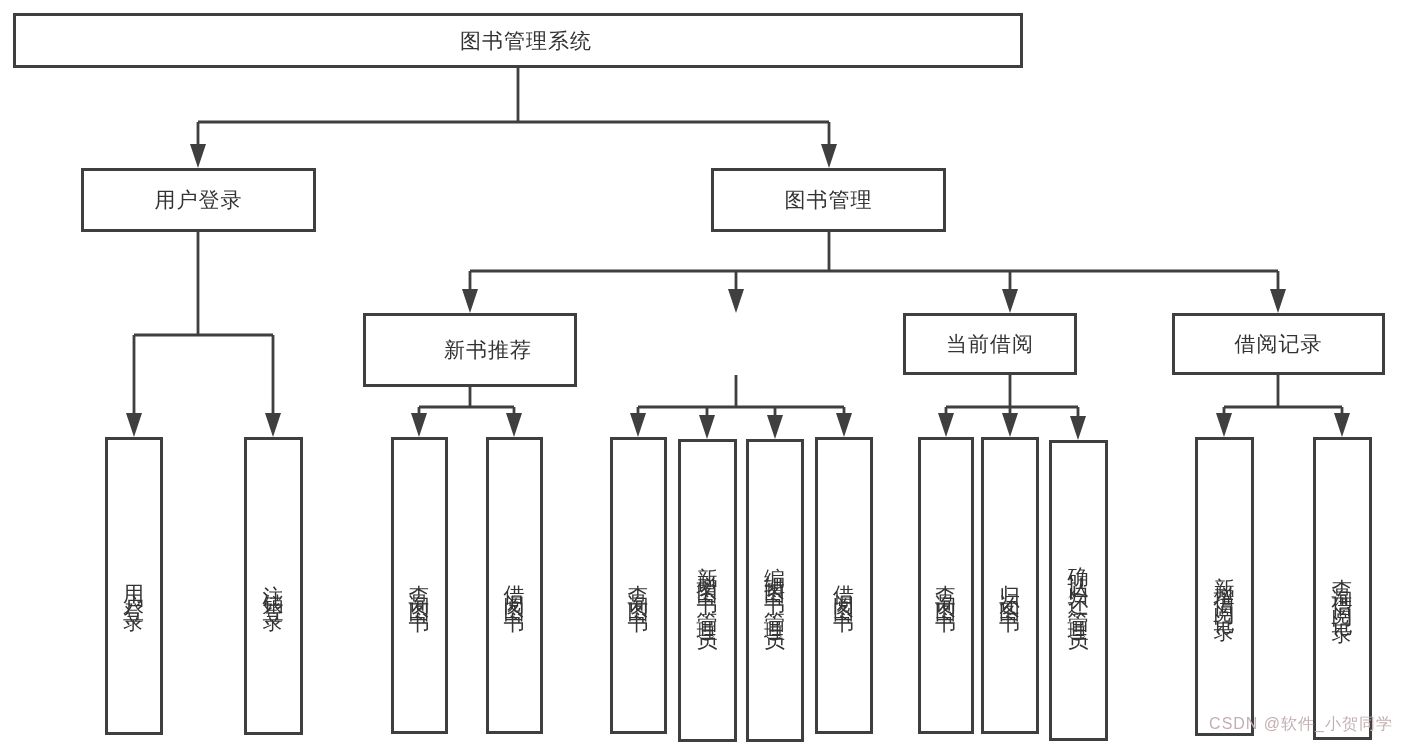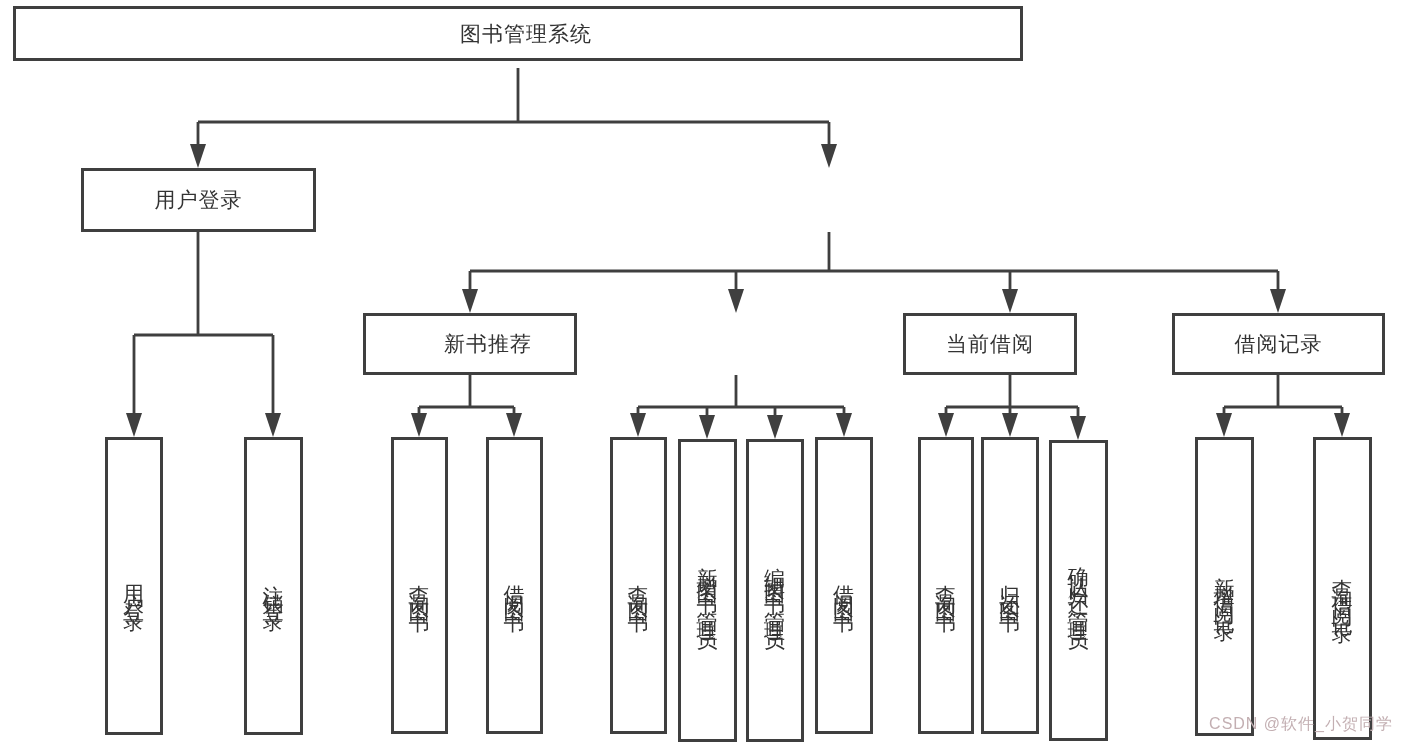--- a/index.html
+++ b/index.html
@@ -68,25 +68,26 @@
       <polygon points="767,415 783,415 775,439"></polygon>
       <polygon points="836,413 852,413 844,437"></polygon>
       <polygon points="938,413 954,413 946,437"></polygon>
       <polygon points="1002,413 1018,413 1010,437"></polygon>
       <polygon points="1070,416 1086,416 1078,440"></polygon>
       <polygon points="1216,413 1232,413 1224,437"></polygon>
       <polygon points="1334,413 1350,413 1342,437"></polygon>
     </g>
   </svg>
 
-  <div class="node" style="left:13px;top:6px;width:1010px;height:55px;padding-left:16px;">图书管理系统</div>
+  <div class="node" style="left:13px;top:13px;width:1010px;height:55px;padding-left:16px;">图书管理系统</div>
 
   <div class="node" style="left:81px;top:168px;width:235px;height:64px;">用户登录</div>
+  <div class="node" style="left:711px;top:168px;width:235px;height:64px;">图书管理</div>
 
-  <div class="node" style="left:363px;top:313px;width:214px;height:62px;padding-left:36px;">新书推荐</div>
+  <div class="node" style="left:363px;top:313px;width:214px;height:74px;padding-left:36px;">新书推荐</div>
   <div class="node" style="left:903px;top:313px;width:174px;height:62px;">当前借阅</div>
   <div class="node" style="left:1172px;top:313px;width:213px;height:62px;">借阅记录</div>
 
   <div class="node leaf" style="left:105px;top:437px;width:58px;height:298px;">用户登录</div>
   <div class="node leaf" style="left:244px;top:437px;width:59px;height:298px;">注销登录</div>
 
   <div class="node leaf" style="left:391px;top:437px;width:57px;height:297px;">查询图书</div>
   <div class="node leaf" style="left:486px;top:437px;width:57px;height:297px;">借阅图书</div>
 
   <div class="node leaf" style="left:610px;top:437px;width:57px;height:297px;">查询图书</div>

